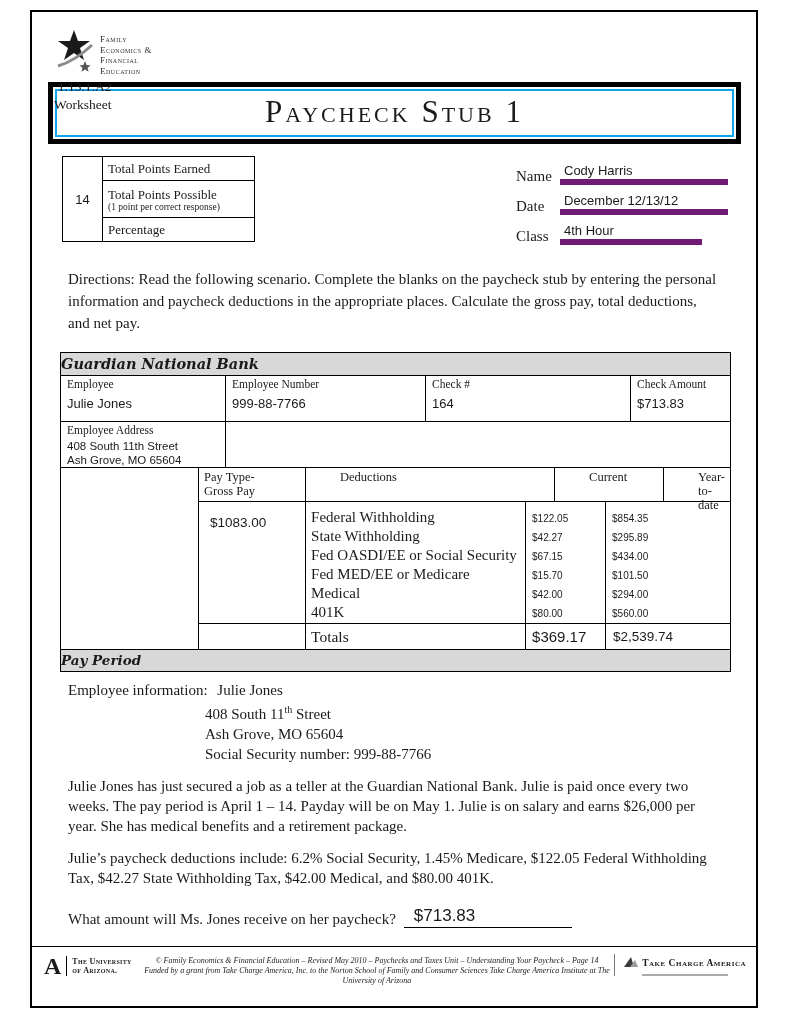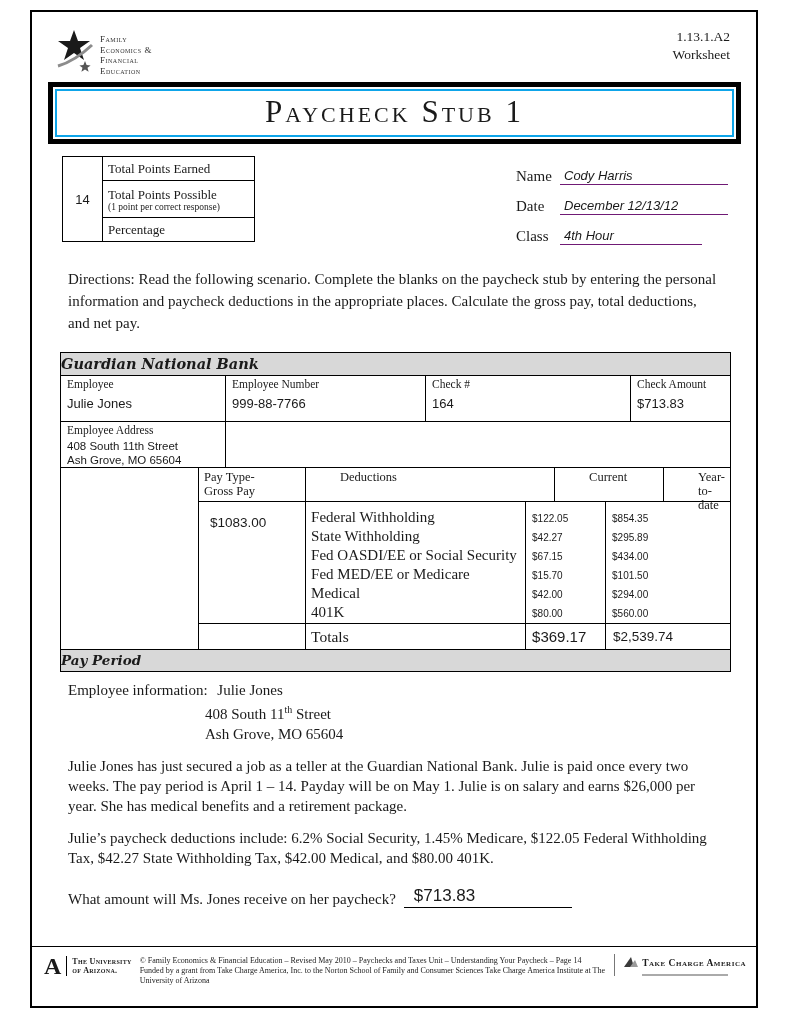--- a/index.html
+++ b/index.html
@@ -11,41 +11,41 @@
     color: #1a1a1a;
   }
   .frame {
     position: absolute; left: 30px; top: 10px;
     width: 728px; height: 998px;
     border: 2px solid #000;
     background: #fff;
   }
 
   
-  .header-row { display: flex; justify-content: space-between; align-items: flex-start; padding: 16px 26px 0 22px; height: 62px; }
+  .header-row { display: flex; justify-content: space-between; align-items: flex-start; padding: 16px 26px 0 22px; height: 62px; flex-direction: column; }
   .logo { display: flex; align-items: flex-start; gap: 4px; }
   .logo-text { font-variant: small-caps; font-size: 9px; line-height: 10.5px; letter-spacing: 0.5px; color: #333; padding-top: 6px; }
   .doc-meta { text-align: right; font-size: 13.5px; line-height: 18px; }
 
   
   .banner { margin: 8px 15px 0 16px; border: 5px solid #000; padding: 2px; }
   .banner-inner { border: 2px solid #0ea5e9; text-align: center; padding: 3px 0 5px 0; }
   .banner-title { font-variant: small-caps; font-size: 31px; letter-spacing: 3px; }
 
   
   .meta-row { display: flex; justify-content: space-between; margin-top: 12px; padding: 0 28px 0 30px; height: 86px; }
   table.points { border-collapse: collapse; }
   table.points td { border: 1px solid #000; vertical-align: middle; }
   td.pt-num { width: 40px; text-align: center; font-family: "Liberation Sans", sans-serif; font-size: 13px; }
   td.pt-label { width: 152px; padding: 1px 5px; font-size: 13px; line-height: 15px; }
   .pt-note { font-size: 9.5px; line-height: 10px; }
   .ndc { width: 212px; padding-top: 2px; }
   .nd-row { display: flex; align-items: flex-end; height: 27px; margin-bottom: 3px; }
   .nd-label { font-size: 15px; width: 44px; }
-  .nd-line { flex: 1; border-bottom: 1px solid #701a75; padding: 0 0 1px 4px; font-family: "Liberation Sans", sans-serif; font-size: 13px; font-style: italic; }
+  .nd-line { flex: 1; border-bottom: 6px solid #701a75; padding: 0 0 1px 4px; font-family: "Liberation Sans", sans-serif; font-size: 13px; }
   .nd-line.short { margin-right: 26px; }
 
   
   .directions { margin: 26px 34px 0 36px; font-size: 15px; line-height: 22px; }
 
   
   .stub { margin: 18px 0 0 28px; width: 671px; border: 1px solid #000; }
   .stub-band { background: #d8d8d8; border-bottom: 1px solid #000; text-align: left; font-family: "DejaVu Serif", serif; font-style: italic; font-weight: bold; font-size: 14.5px; padding: 2px 0 3px 0; }
   .stub-band.bottom { border-bottom: none; border-top: 1px solid #000; font-size: 13.5px; }
   .stub-row { display: flex; border-bottom: 1px solid #000; }
@@ -81,21 +81,21 @@
   .question-row { margin: 18px 30px 0 36px; display: flex; align-items: flex-end; }
   .question-text { font-size: 15px; }
   .answer-line { border-bottom: 1px solid #000; width: 168px; margin-left: 8px; padding: 0 0 1px 10px; font-family: "Liberation Sans", sans-serif; font-size: 17px; }
 
   
   .footer { position: absolute; left: 0; right: 0; bottom: 0; height: 60px; border-top: 1px solid #000; display: flex; align-items: flex-start; padding: 7px 10px 0 12px; }
   .ua-logo { display: flex; align-items: center; gap: 5px; padding-right: 8px; }
   .ua-a { font-size: 24px; font-weight: bold; font-family: "Liberation Serif", serif; line-height: 24px; }
   .ua-div { width: 1px; height: 20px; background: #000; }
   .ua-text { font-size: 8px; font-weight: bold; line-height: 9px; letter-spacing: 0.3px; }
-  .footer-center { flex: 1; font-size: 8px; line-height: 10px; padding-top: 2px; color: #222; }
+  .footer-center { flex: 1; text-align: center; font-size: 8px; line-height: 10px; padding-top: 2px; color: #222; font-style: italic; }
   .tca-logo { border-left: 1px solid #777; padding-left: 8px; margin-left: 0; display: flex; flex-direction: column; align-items: flex-start; }
   .tca-top { display: flex; align-items: center; gap: 3px; }
   .tca-text { font-variant: small-caps; font-size: 9.5px; font-weight: bold; letter-spacing: 0.5px; }
   .tca-tagline { width: 86px; height: 2px; background: #aaa; margin-top: 2px; margin-left: 19px; }
   sup { font-size: 10px; }
 </style>
 </head>
 <body>
 
 <div class="frame">
@@ -259,20 +259,21 @@
 
   <div class="emp-info">
     <div>
       <span>Employee information:</span>
       <span style="margin-left:6px;">Julie Jones</span>
     </div>
     <div class="emp-indent">
       <span>408 South 11</span><sup>th</sup><span> Street</span>
     </div>
     <div class="emp-indent">Ash Grove, MO  65604</div>
+    <div class="emp-indent">Social Security number: 999-88-7766</div>
   </div>
 
   <p class="para">Julie Jones has just secured a job as a teller at the Guardian National Bank. Julie is paid once every two weeks. The pay period is April 1 – 14. Payday will be on May 1. Julie is on salary and earns $26,000 per year. She has medical benefits and a retirement package.</p>
   <p class="para gap">Julie’s paycheck deductions include:  6.2% Social Security, 1.45% Medicare, $122.05 Federal Withholding Tax, $42.27 State Withholding Tax, $42.00 Medical, and $80.00 401K.</p>
 
   <div class="question-row">
     <span class="question-text">What amount will Ms. Jones receive on her paycheck?</span>
     <span class="answer-line">$713.83</span>
   </div>
 

